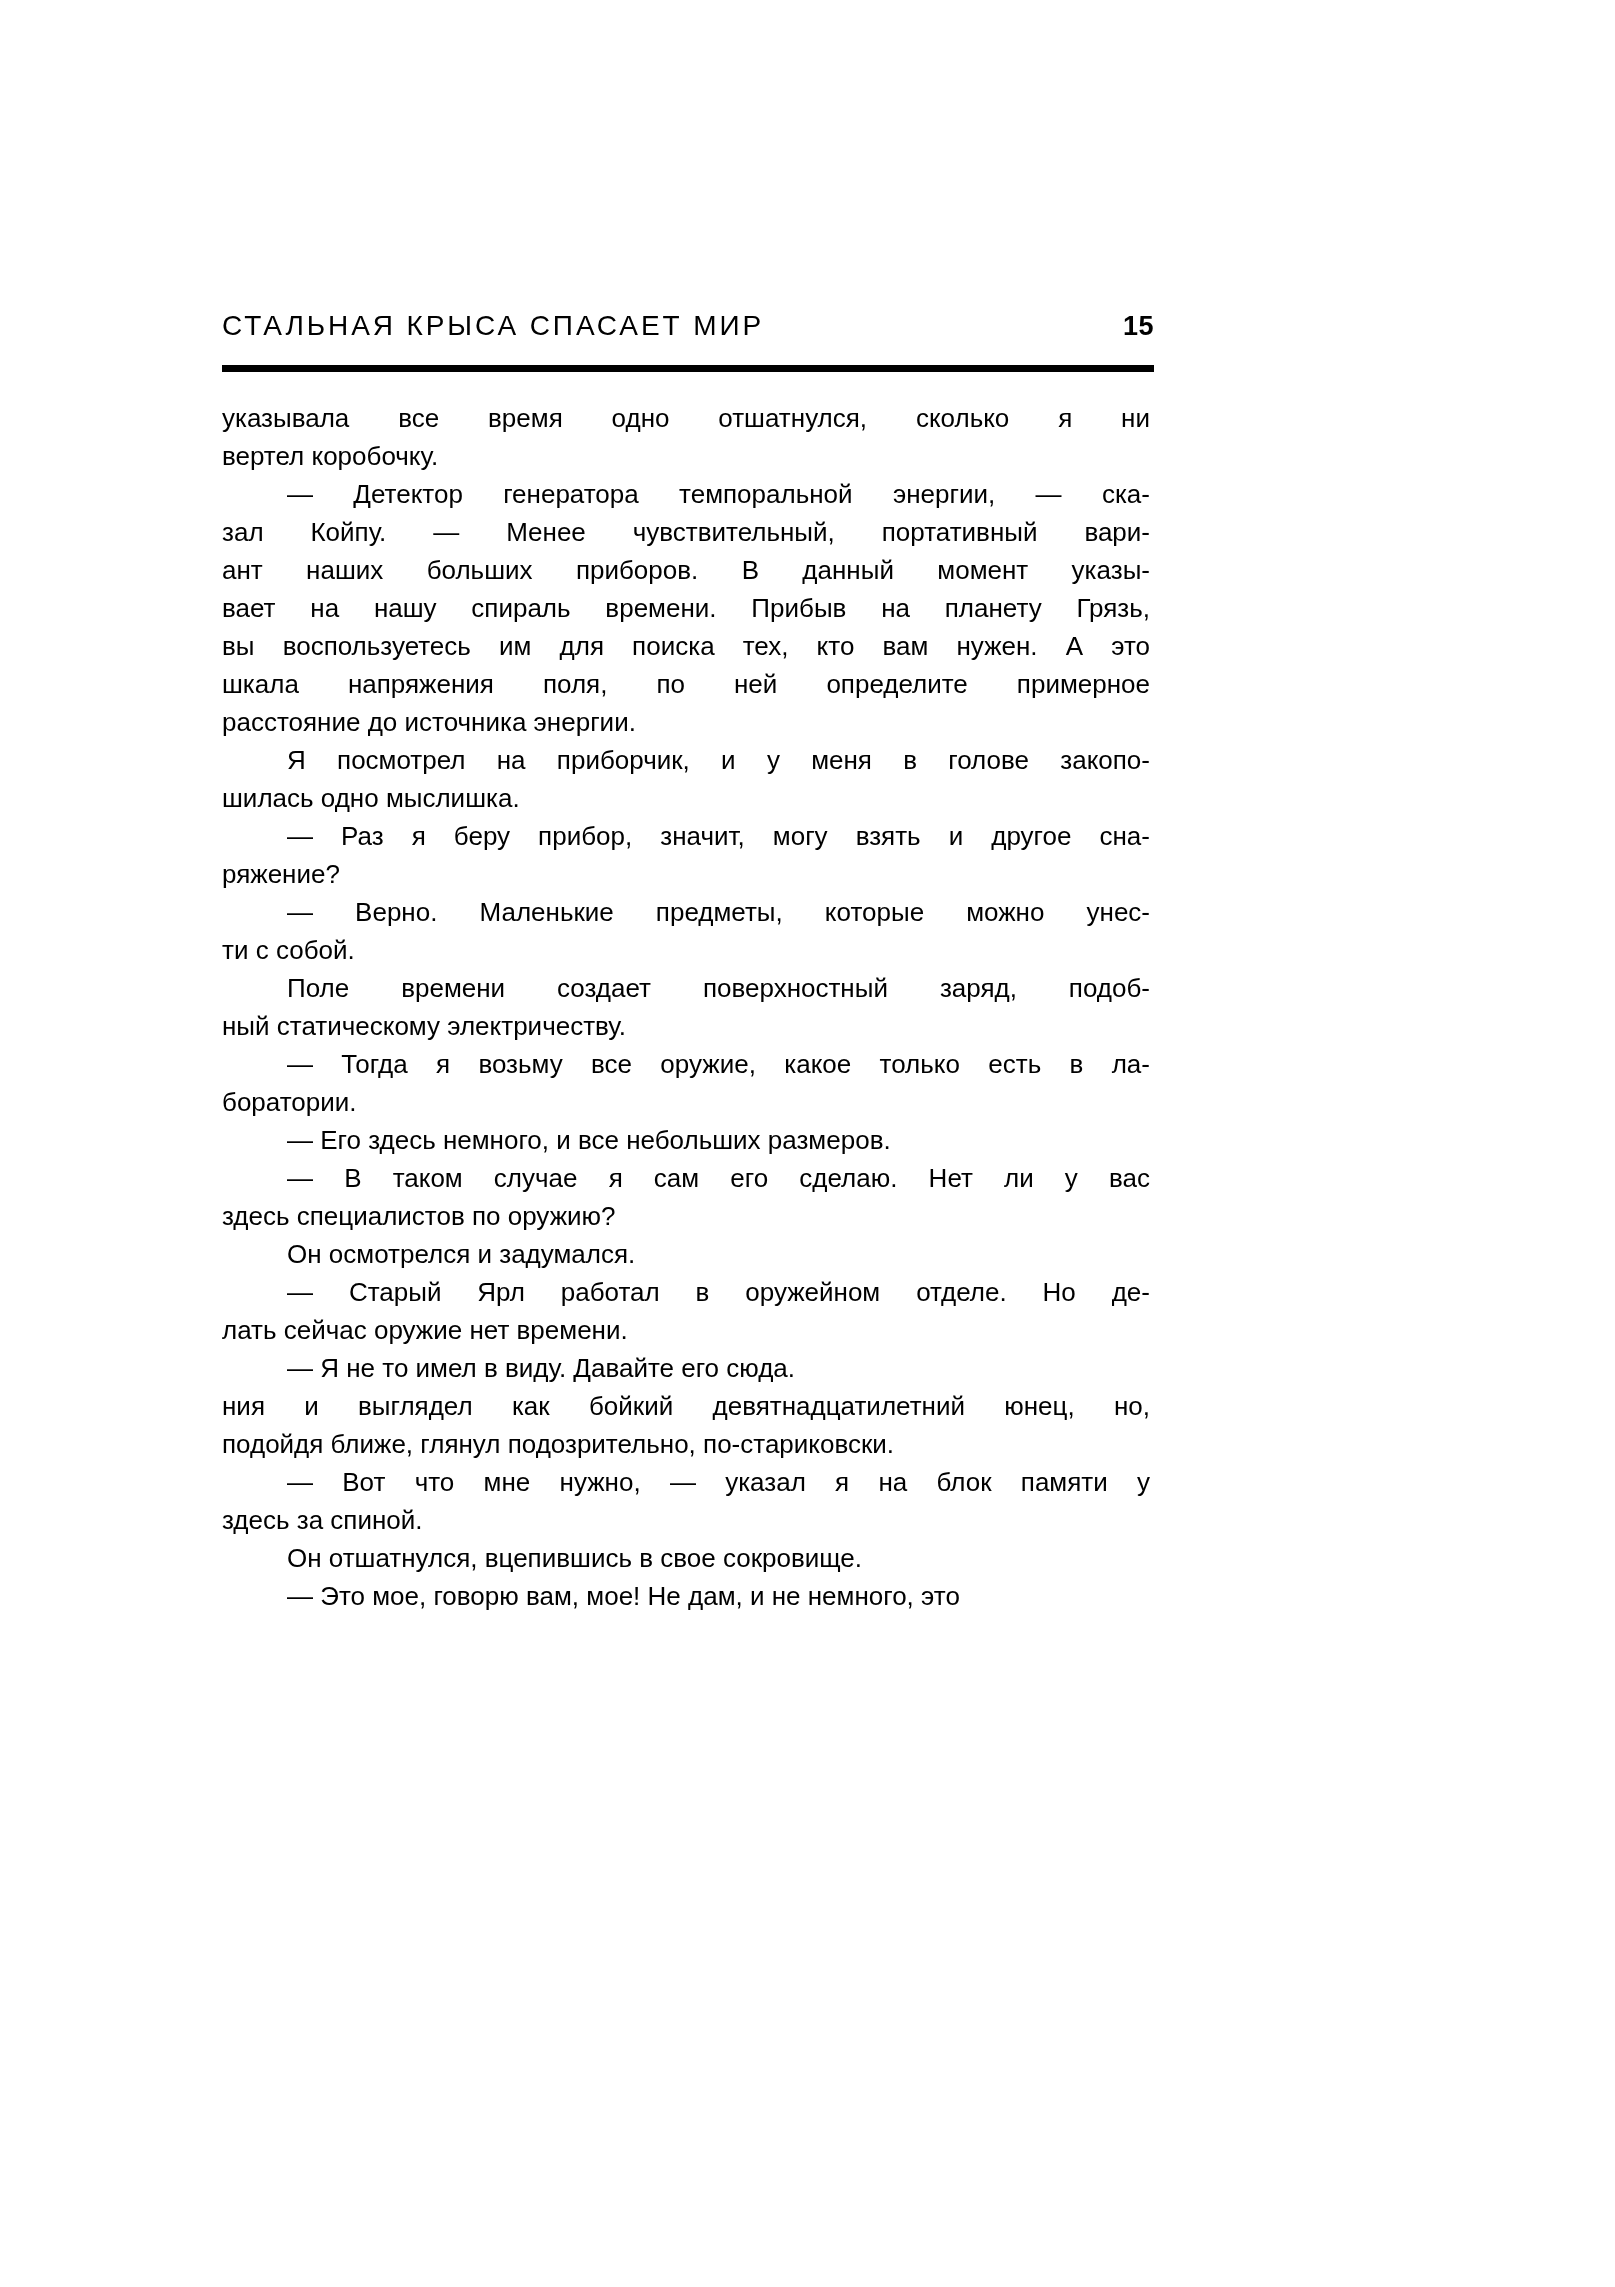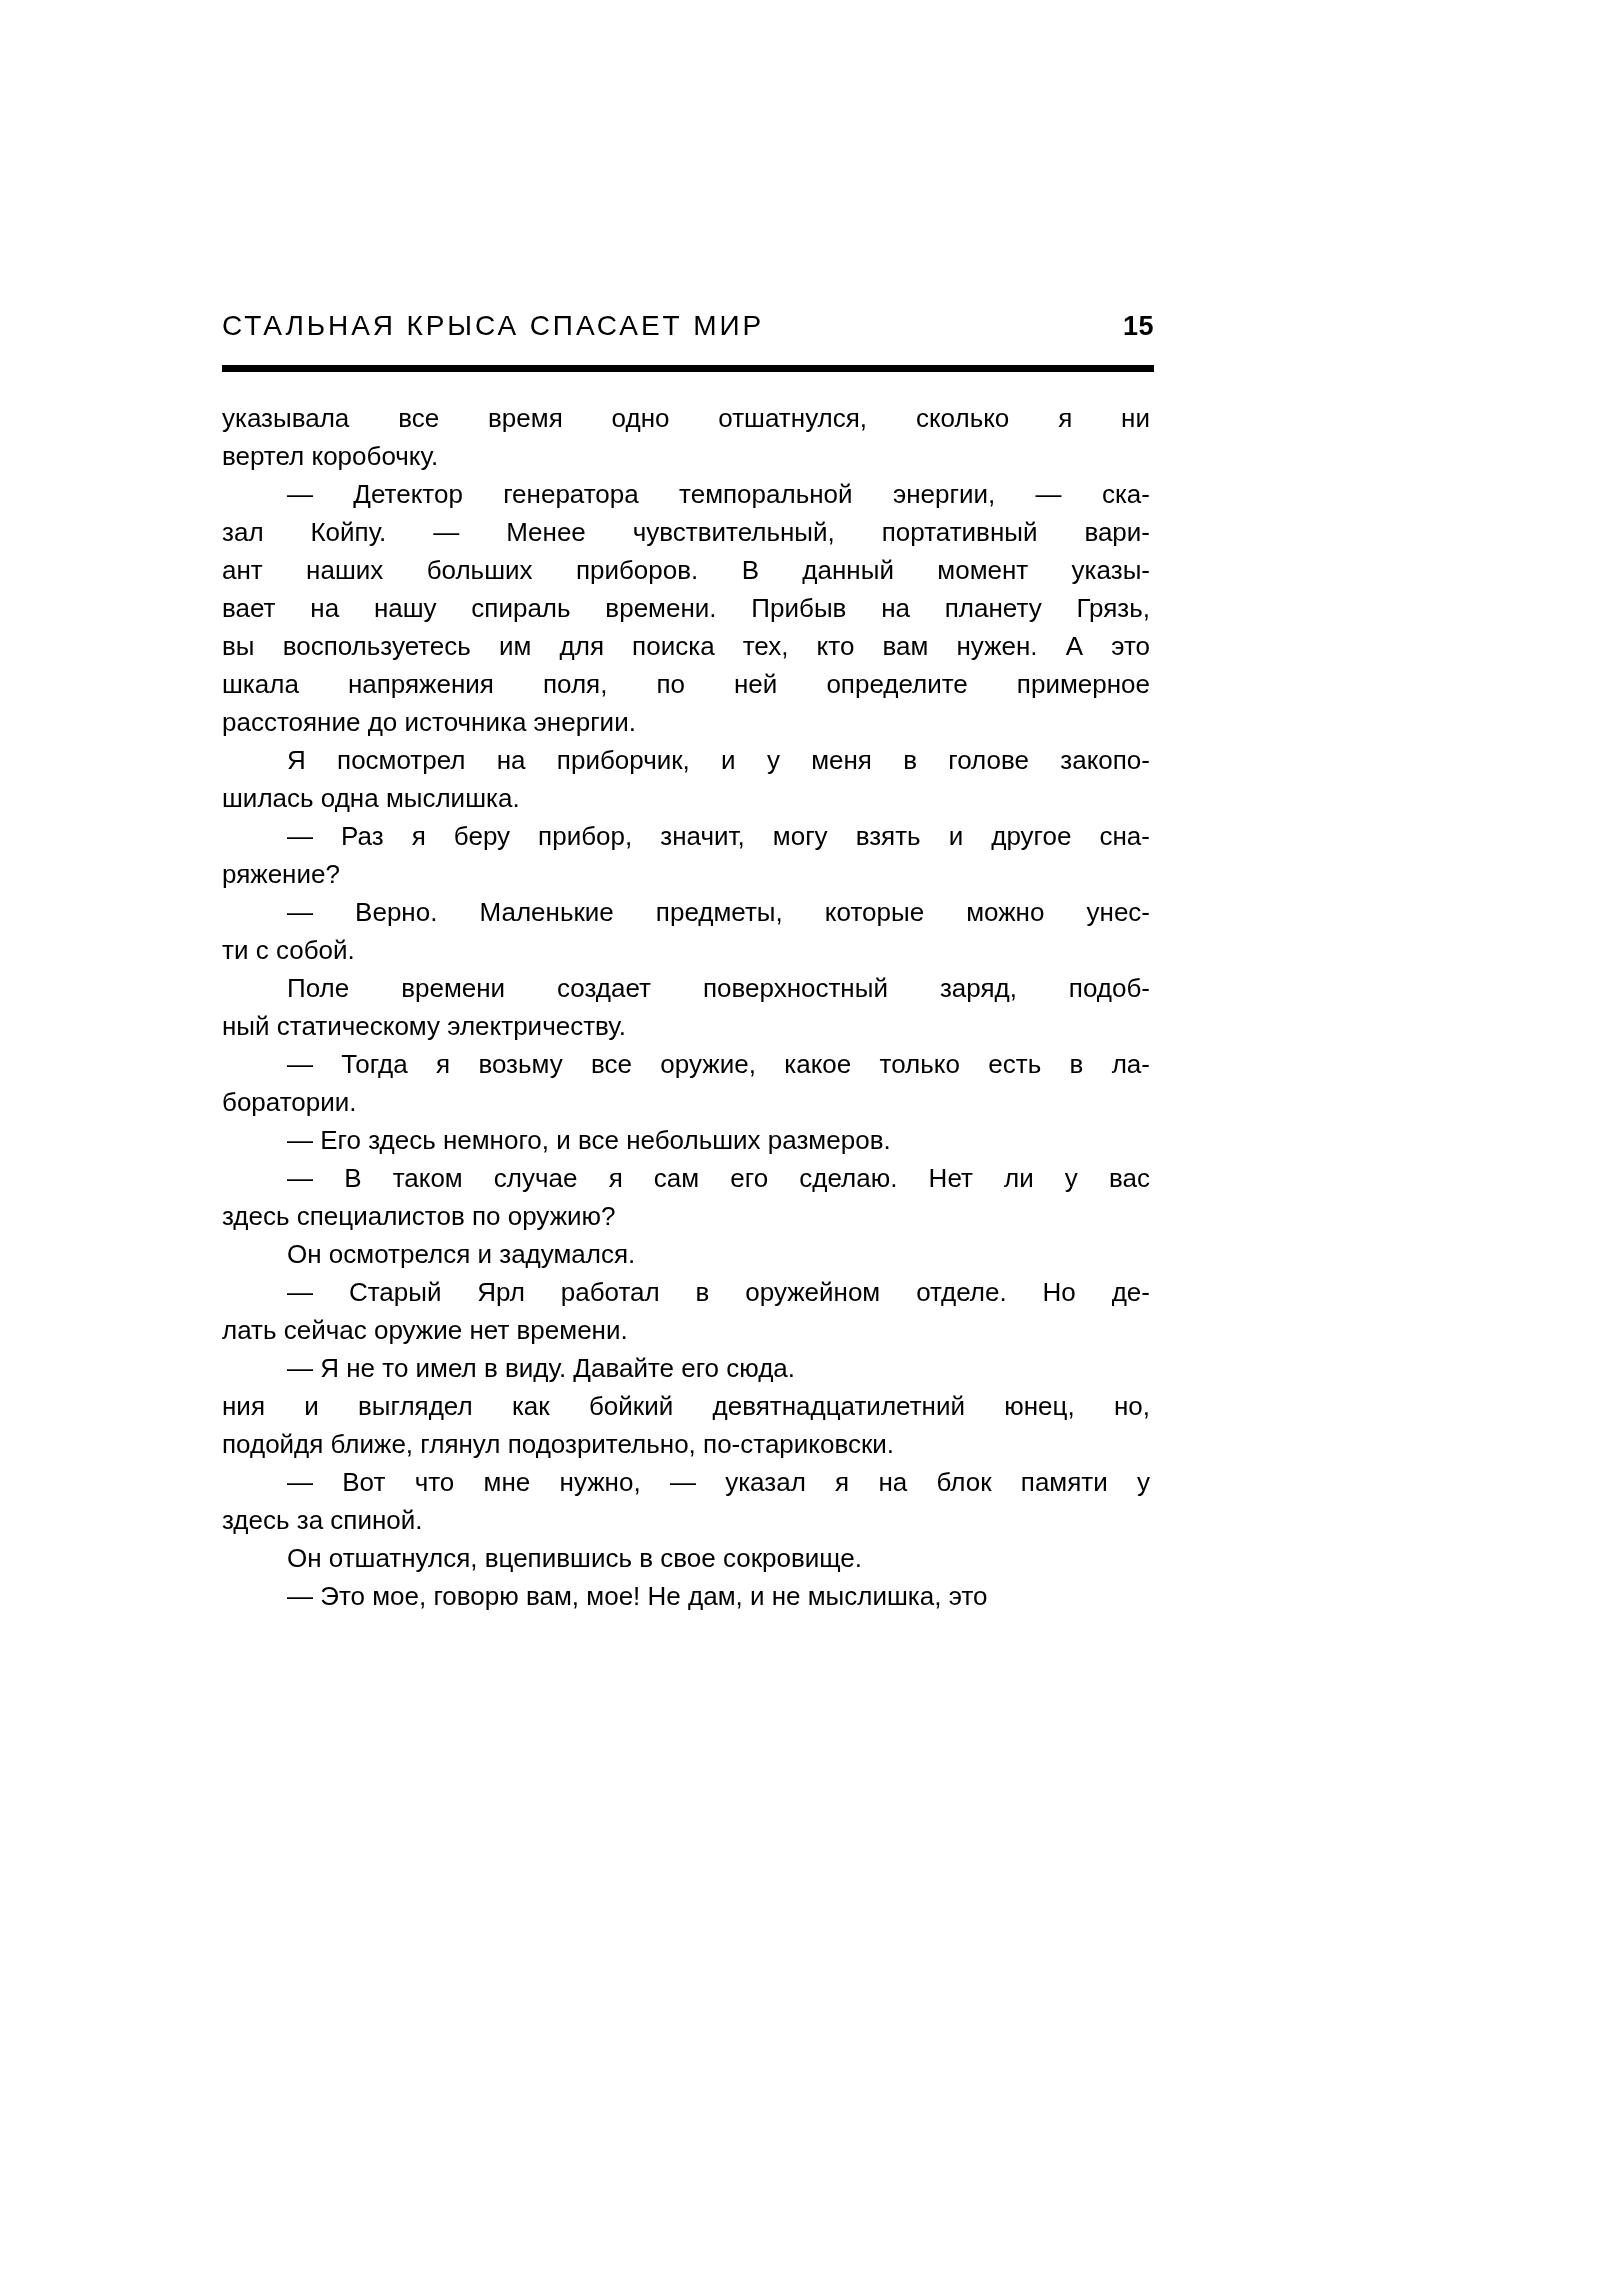--- a/index.html
+++ b/index.html
@@ -115,21 +115,21 @@
         <span class="line indent">— Детектор генератора темпоральной энергии, — ска-</span>
         <span class="line">зал Койпу. — Менее чувствительный, портативный вари-</span>
         <span class="line">ант наших больших приборов. В данный момент указы-</span>
         <span class="line">вает на нашу спираль времени. Прибыв на планету Грязь,</span>
         <span class="line">вы воспользуетесь им для поиска тех, кто вам нужен. А это</span>
         <span class="line">шкала напряжения поля, по ней определите примерное</span>
         <span class="line flush">расстояние до источника энергии.</span>
       </p>
       <p class="para">
         <span class="line indent">Я посмотрел на приборчик, и у меня в голове закопо-</span>
-        <span class="line flush">шилась одна мыслишка.</span>
+        <span class="line flush">шилась одно мыслишка.</span>
       </p>
       <p class="para">
         <span class="line indent">— Раз я беру прибор, значит, могу взять и другое сна-</span>
         <span class="line flush">ряжение?</span>
       </p>
       <p class="para">
         <span class="line indent">— Верно. Маленькие предметы, которые можно унес-</span>
         <span class="line flush">ти с собой.</span>
       </p>
       <p class="para">
@@ -162,18 +162,18 @@
         <span class="line flush">подойдя ближе, глянул подозрительно, по-стариковски.</span>
       </p>
       <p class="para">
         <span class="line indent">— Вот что мне нужно, — указал я на блок памяти у</span>
         <span class="line flush">здесь за спиной.</span>
       </p>
       <p class="para">
         <span class="line flush indent">Он отшатнулся, вцепившись в свое сокровище.</span>
       </p>
       <p class="para">
-        <span class="line flush indent">— Это мое, говорю вам, мое! Не дам, и не мыслишка, это</span>
+        <span class="line flush indent">— Это мое, говорю вам, мое! Не дам, и не немного, это</span>
       </p>
     </div>
 
 </div>
 
 
 </body></html>

